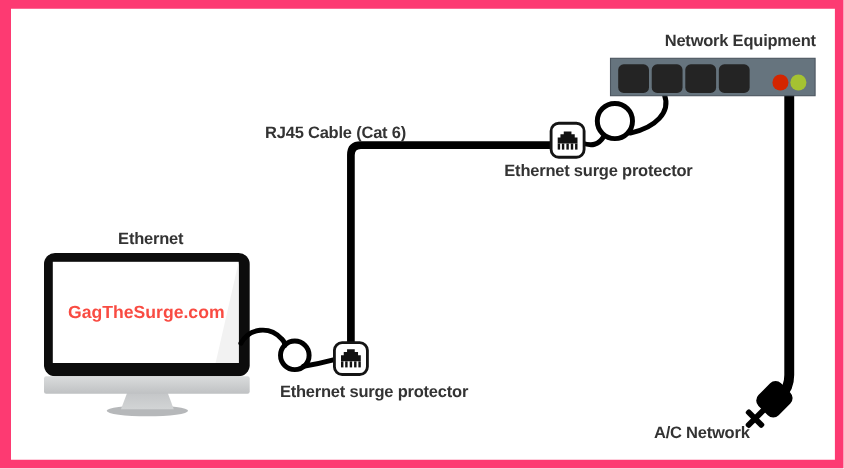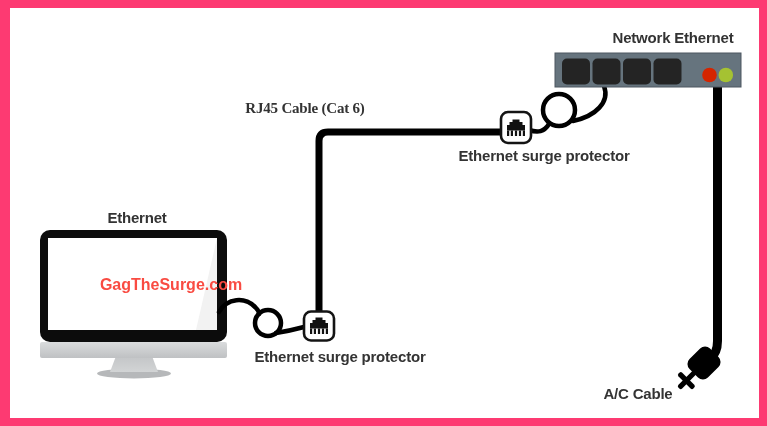--- a/index.html
+++ b/index.html
@@ -30,21 +30,20 @@
     z-index: 10;
   }
   .screen-text {
     position: absolute;
     transform: translateX(-50%);
     font-weight: bold;
     font-size: 16px;
     color: #f94b42;
     white-space: nowrap;
     z-index: 10;
-    margin-left: 38px;
   }
 </style>
 </head>
 <body>
 
 <svg class="diagram-canvas" width="767" height="426" viewBox="0 0 767 426">
   <defs>
     <linearGradient id="chinGrad" x1="0" y1="0" x2="0" y2="1">
       <stop offset="0" stop-color="#dadcdd"></stop>
       <stop offset="1" stop-color="#bfc1c3"></stop>
@@ -113,27 +112,27 @@
     </g>
   </g>
 
   <g transform="translate(698,369) rotate(-45)" fill="#000000">
     <rect x="-27" y="-2.6" width="24" height="5.2" rx="2"></rect>
     <rect x="-19" y="-10.5" width="5.2" height="21" rx="2"></rect>
     <rect x="-6" y="-13" width="29" height="26" rx="7"></rect>
   </g>
 </svg>
 
-<div class="lbl" style="left:673px; top:29px;">Network Ethernet</div>
+<div class="lbl" style="left:673px; top:29px;">Network Equipment</div>
 
-<div class="lbl" style="left:305px; top:100px;font-family:Liberation Serif, serif;">RJ45 Cable (Cat 6)</div>
+<div class="lbl" style="left:305px; top:112px;">RJ45 Cable (Cat 6)</div>
 
 <div class="lbl" style="left:544px; top:147px;">Ethernet surge protector</div>
 
 <div class="lbl" style="left:137px; top:209px;">Ethernet</div>
 
 <div class="screen-text" style="left:133px; top:276px;">GagTheSurge.com</div>
 
 <div class="lbl" style="left:340px; top:348px;">Ethernet surge protector</div>
 
-<div class="lbl" style="left:638px; top:385px;">A/C Cable</div>
+<div class="lbl" style="left:638px; top:385px;">A/C Network</div>
 
 <div class="frame"></div>
 
 </body></html>

